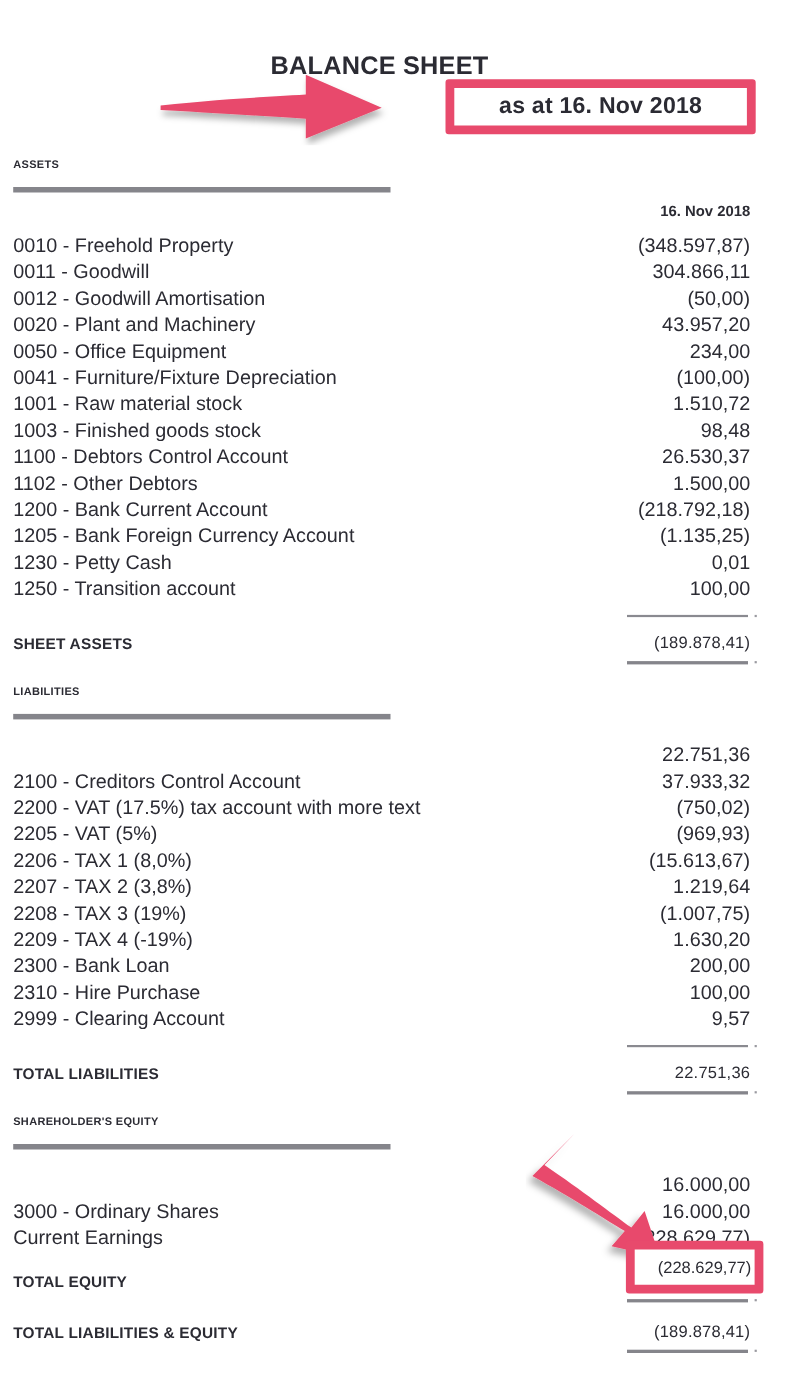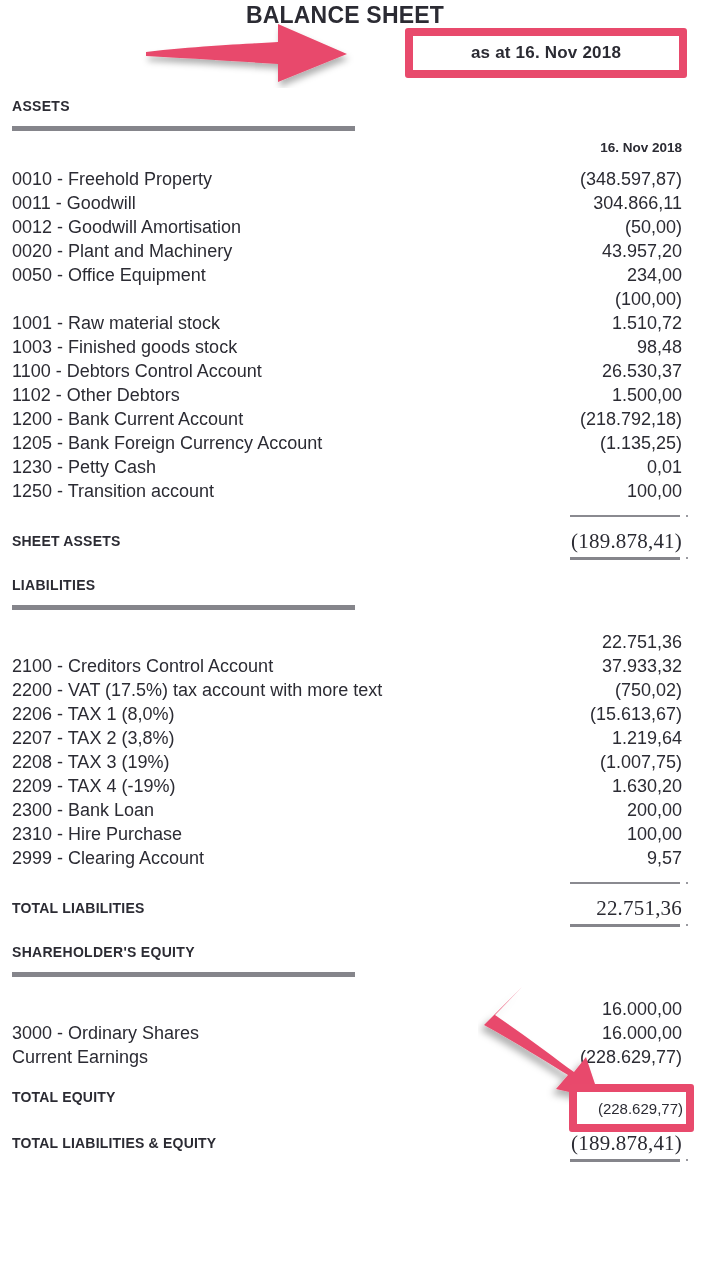--- a/index.html
+++ b/index.html
@@ -13,20 +13,21 @@
     position: relative;
     overflow: hidden;
     font-family: "Liberation Sans", sans-serif;
     color: #2b2b33;
     -webkit-font-smoothing: antialiased;
   }
 
   #sheet {
     position: absolute;
     inset: 0;
+    margin-top: 44px;
   }
 
   
   .doc-title {
     position: absolute;
     left: 0;
     top: 2px;
     width: 690px;
     text-align: center;
     font-size: 23px;
@@ -62,21 +63,21 @@
     top: 0;
     text-align: right;
     white-space: nowrap;
   }
 
   
   .section-head {
     position: relative;
     height: 21px;
     line-height: 21px;
-    font-size: 14px;
+    font-size: 10px;
     font-weight: bold;
     letter-spacing: 0.3px;
   }
   .section-head .label { position: absolute; left: 12px; top: 0; }
 
   .section-rule {
     position: relative;
     height: 5px;
     margin: 9px 0 0 12px;
     width: 343px;
@@ -107,23 +108,22 @@
     font-size: 14px;
     font-weight: bold;
     letter-spacing: 0.2px;
   }
   .total-row .label { position: absolute; left: 12px; top: 0; white-space: nowrap; }
   .total-row .value {
     position: absolute;
     right: 46px;
     top: 0;
     font-weight: normal;
-    font-size: 21px;
+    font-size: 15px;
     white-space: nowrap;
-    font-family: Liberation Serif, serif;
   }
 
   
   .num-rule {
     position: relative;
     height: 10px;
   }
   .num-rule i {
     position: absolute;
     right: 48px;
@@ -166,21 +166,21 @@
     width: 282px;
     height: 50px;
     background: #ffffff;
   }
   #hl-date .hl-text {
     position: absolute;
     inset: 0;
     display: flex;
     align-items: center;
     justify-content: center;
-    font-size: 17px;
+    font-size: 21px;
     font-weight: bold;
     color: #2b2b33;
     letter-spacing: 0.2px;
   }
   #hl-earnings {
     left: 569px;
     top: 1084px;
     width: 125px;
     height: 48px;
     background: #ffffff;
@@ -234,20 +234,21 @@
     </div>
     <div class="row">
       <span class="label">0020 - Plant and Machinery</span>
       <span class="value">43.957,20</span>
     </div>
     <div class="row">
       <span class="label">0050 - Office Equipment</span>
       <span class="value">234,00</span>
     </div>
     <div class="row">
+      <span class="label">0041 - Furniture/Fixture Depreciation</span>
       <span class="value">(100,00)</span>
     </div>
     <div class="row">
       <span class="label">1001 - Raw material stock</span>
       <span class="value">1.510,72</span>
     </div>
     <div class="row">
       <span class="label">1003 - Finished goods stock</span>
       <span class="value">98,48</span>
     </div>
@@ -306,20 +307,24 @@
       <span class="label"></span>
       <span class="value">22.751,36</span>
     </div>
     <div class="row">
       <span class="label">2100 - Creditors Control Account</span>
       <span class="value">37.933,32</span>
     </div>
     <div class="row">
       <span class="label">2200 - VAT (17.5%) tax account with more text</span>
       <span class="value">(750,02)</span>
+    </div>
+    <div class="row">
+      <span class="label">2205 - VAT (5%)</span>
+      <span class="value">(969,93)</span>
     </div>
     <div class="row">
       <span class="label">2206 - TAX 1 (8,0%)</span>
       <span class="value">(15.613,67)</span>
     </div>
     <div class="row">
       <span class="label">2207 - TAX 2 (3,8%)</span>
       <span class="value">1.219,64</span>
     </div>
     <div class="row">

